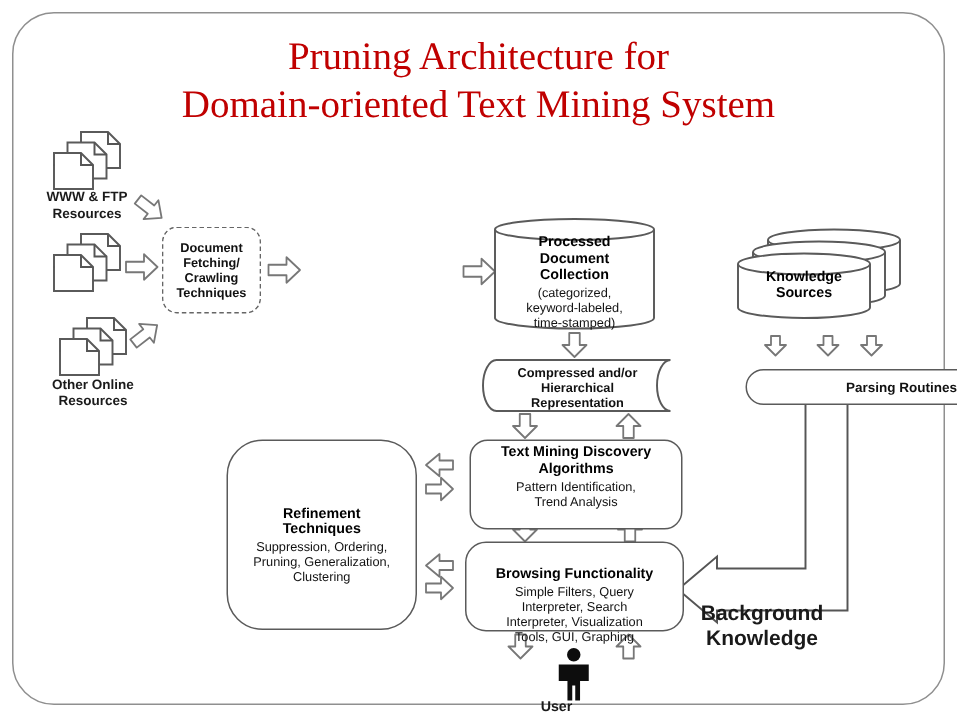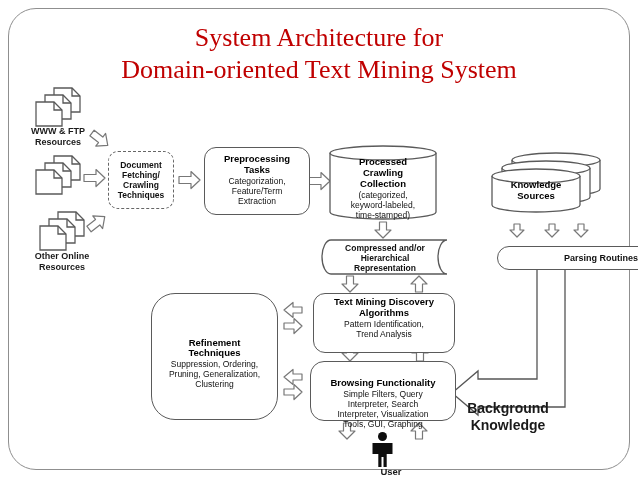--- a/index.html
+++ b/index.html
@@ -26,21 +26,21 @@
   .solid-ico{fill:#0d0d0d;stroke:none;}
 </style>
 </head>
 <body>
 
 <div id="slide">
 
   <div class="border-frame"></div>
 
   <div class="title">
-    <div>System Architecture for</div>
+    <div>Pruning Architecture for</div>
     <div>Domain-oriented Text Mining System</div>
   </div>
 
   <svg class="layer" width="638" height="478" viewBox="0 0 638 478">
 
     <g>
       <path class="shape-stroke" d="M54,88 h18 l8,8 v16 h-26 z"></path>
         <path class="thin-line" d="M72,88 v8 h8"></path>
       <path class="shape-stroke" d="M45,95 h18 l8,8 v16 h-26 z"></path>
         <path class="thin-line" d="M63,95 v8 h8"></path>
@@ -120,31 +120,24 @@
   <div class="lbl pre" style="left:10px;top:251px;width:104px;">Other Online
 Resources</div>
 
   <div class="box dashed" style="left:108px;top:151px;width:66px;height:58px;border-radius:10px;justify-content:center;">
     <div class="box-body pre" style="font-weight:600;">Document
 Fetching/
 Crawling
 Techniques</div>
   </div>
 
-  <div class="box" style="left:204px;top:147px;width:106px;height:68px;padding-top:6px;">
-    <div class="box-title pre">Preprocessing
-Tasks</div>
-    <div class="box-body pre">Categorization,
-Feature/Term
-Extraction</div>
-  </div>
 
   <div class="overlay-text" style="left:333px;top:157px;width:100px;">
     <div class="box-title pre">Processed
-Crawling
+Document
 Collection</div>
     <div class="box-body pre">(categorized,
 keyword-labeled,
 time-stamped)</div>
   </div>
 
   <div class="overlay-text" style="left:492px;top:180px;width:88px;">
     <div class="box-title pre">Knowledge
 Sources</div>
   </div>
@@ -178,15 +171,15 @@
     <div class="box-title pre">Browsing Functionality</div>
     <div class="box-body pre">Simple Filters, Query
 Interpreter, Search
 Interpreter, Visualization
 Tools, GUI, Graphing</div>
   </div>
 
   <div class="lbl pre" style="left:462px;top:400px;width:92px;font-size:14px;">Background
 Knowledge</div>
 
-  <div class="lbl" style="left:368px;top:466px;width:46px;font-size:9.5px;">User</div>
+  <div class="lbl" style="left:348px;top:466px;width:46px;font-size:9.5px;">User</div>
 
 </div>
 
 </body></html>

